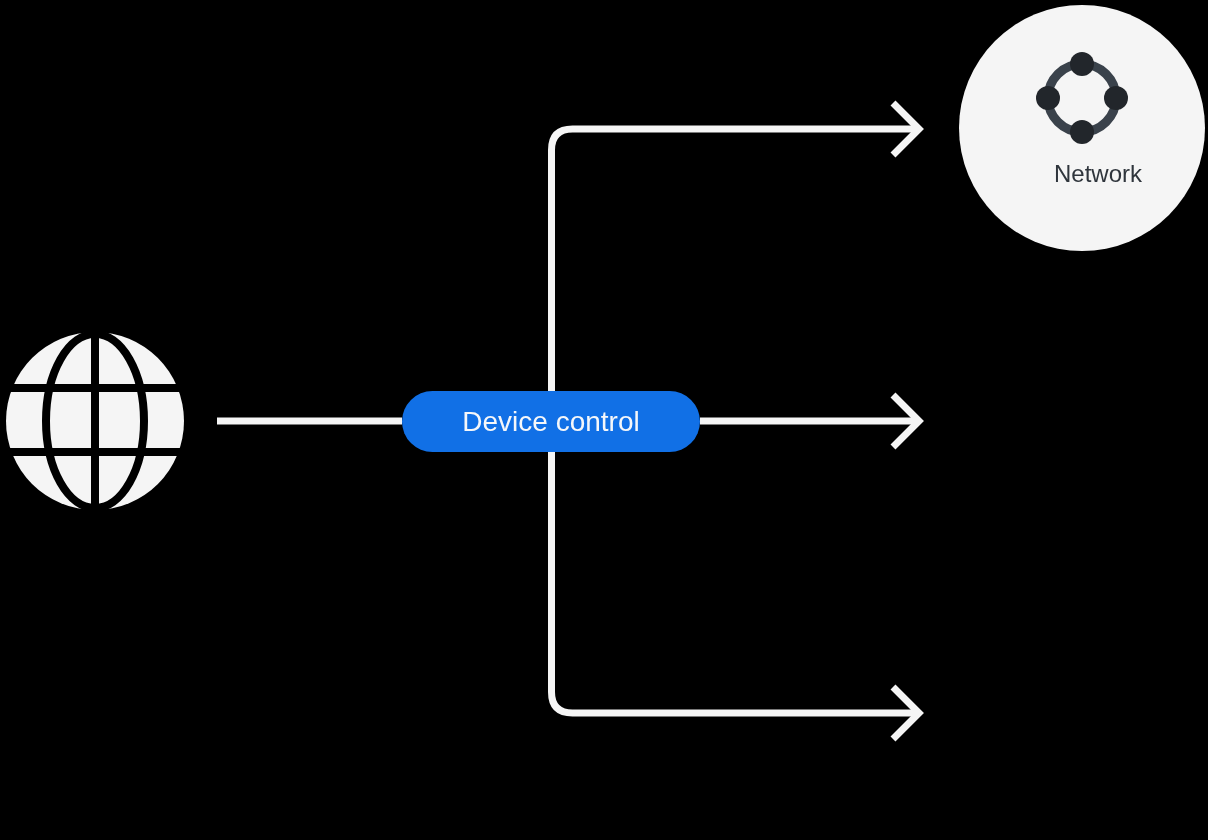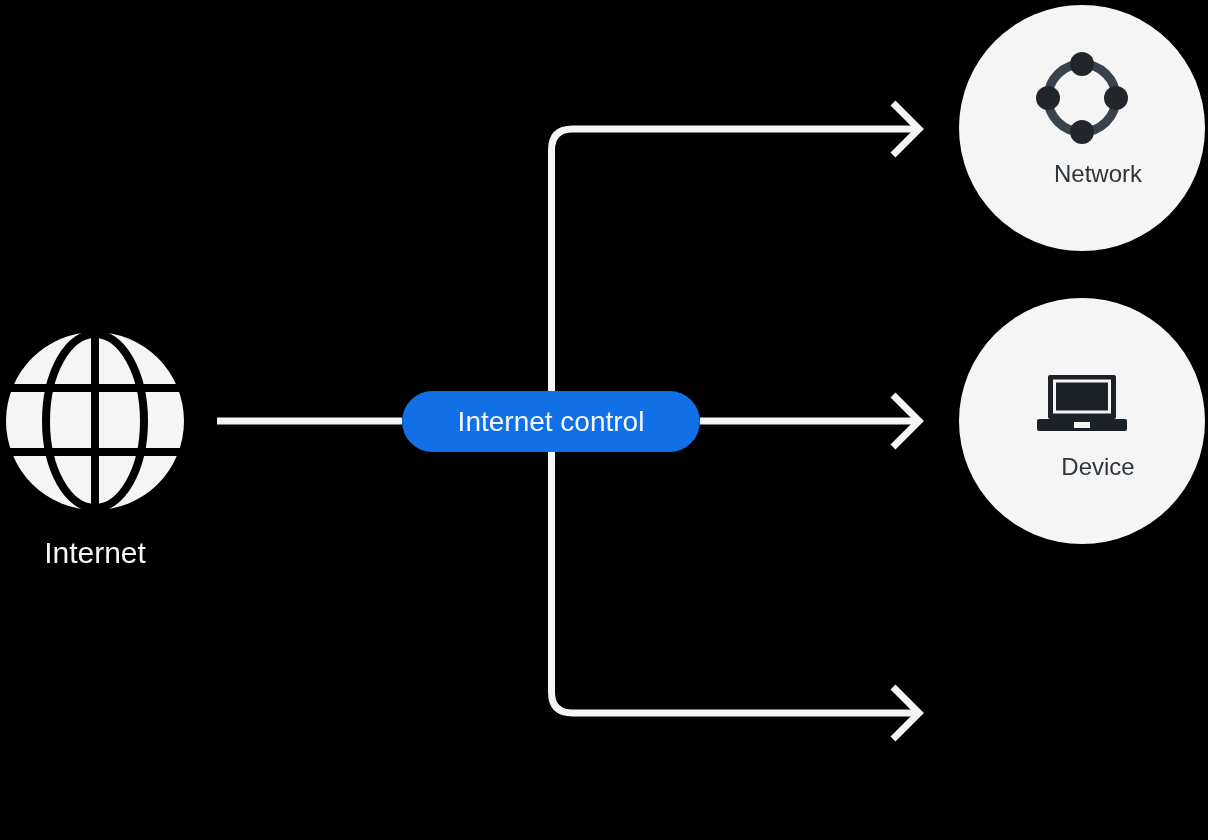--- a/index.html
+++ b/index.html
@@ -103,40 +103,30 @@
   <div class="source">
     <svg width="178" height="178" viewBox="0 0 178 178">
       <circle cx="89" cy="89" r="89" fill="#F5F5F5"></circle>
       <g stroke="#000000" stroke-width="8" fill="none">
         <line x1="0" y1="56" x2="178" y2="56"></line>
         <line x1="0" y1="120" x2="178" y2="120"></line>
         <line x1="89" y1="0" x2="89" y2="178"></line>
         <ellipse cx="89" cy="89" rx="49" ry="87"></ellipse>
       </g>
     </svg>
-    <div class="source-label">Internet</div>
   </div>
 
-  <div class="pill">Internet control</div>
+  <div class="pill">Device control</div>
 
   <div class="node node-network">
     <svg class="node-icon icon-network" width="92" height="92" viewBox="0 0 92 92">
       <circle cx="46" cy="46" r="34" fill="none" stroke="#3A424B" stroke-width="9"></circle>
       <circle cx="46" cy="12" r="12" fill="#22262B"></circle>
       <circle cx="46" cy="80" r="12" fill="#22262B"></circle>
       <circle cx="12" cy="46" r="12" fill="#22262B"></circle>
       <circle cx="80" cy="46" r="12" fill="#22262B"></circle>
     </svg>
     <div class="node-label">Network</div>
   </div>
 
-  <div class="node node-device">
-    <svg class="node-icon icon-laptop" width="92" height="56" viewBox="0 0 92 56">
-      <rect x="12" y="0" width="68" height="44" rx="2" fill="#1C2127"></rect>
-      <rect x="18.5" y="6" width="55" height="31" fill="none" stroke="#F5F5F5" stroke-width="3"></rect>
-      <rect x="1" y="44" width="90" height="12" rx="2" fill="#1C2127"></rect>
-      <rect x="38" y="47" width="16" height="6" fill="#F5F5F5"></rect>
-    </svg>
-    <div class="node-label">Device</div>
-  </div>
 
 
 </div>
 
 </body></html>

